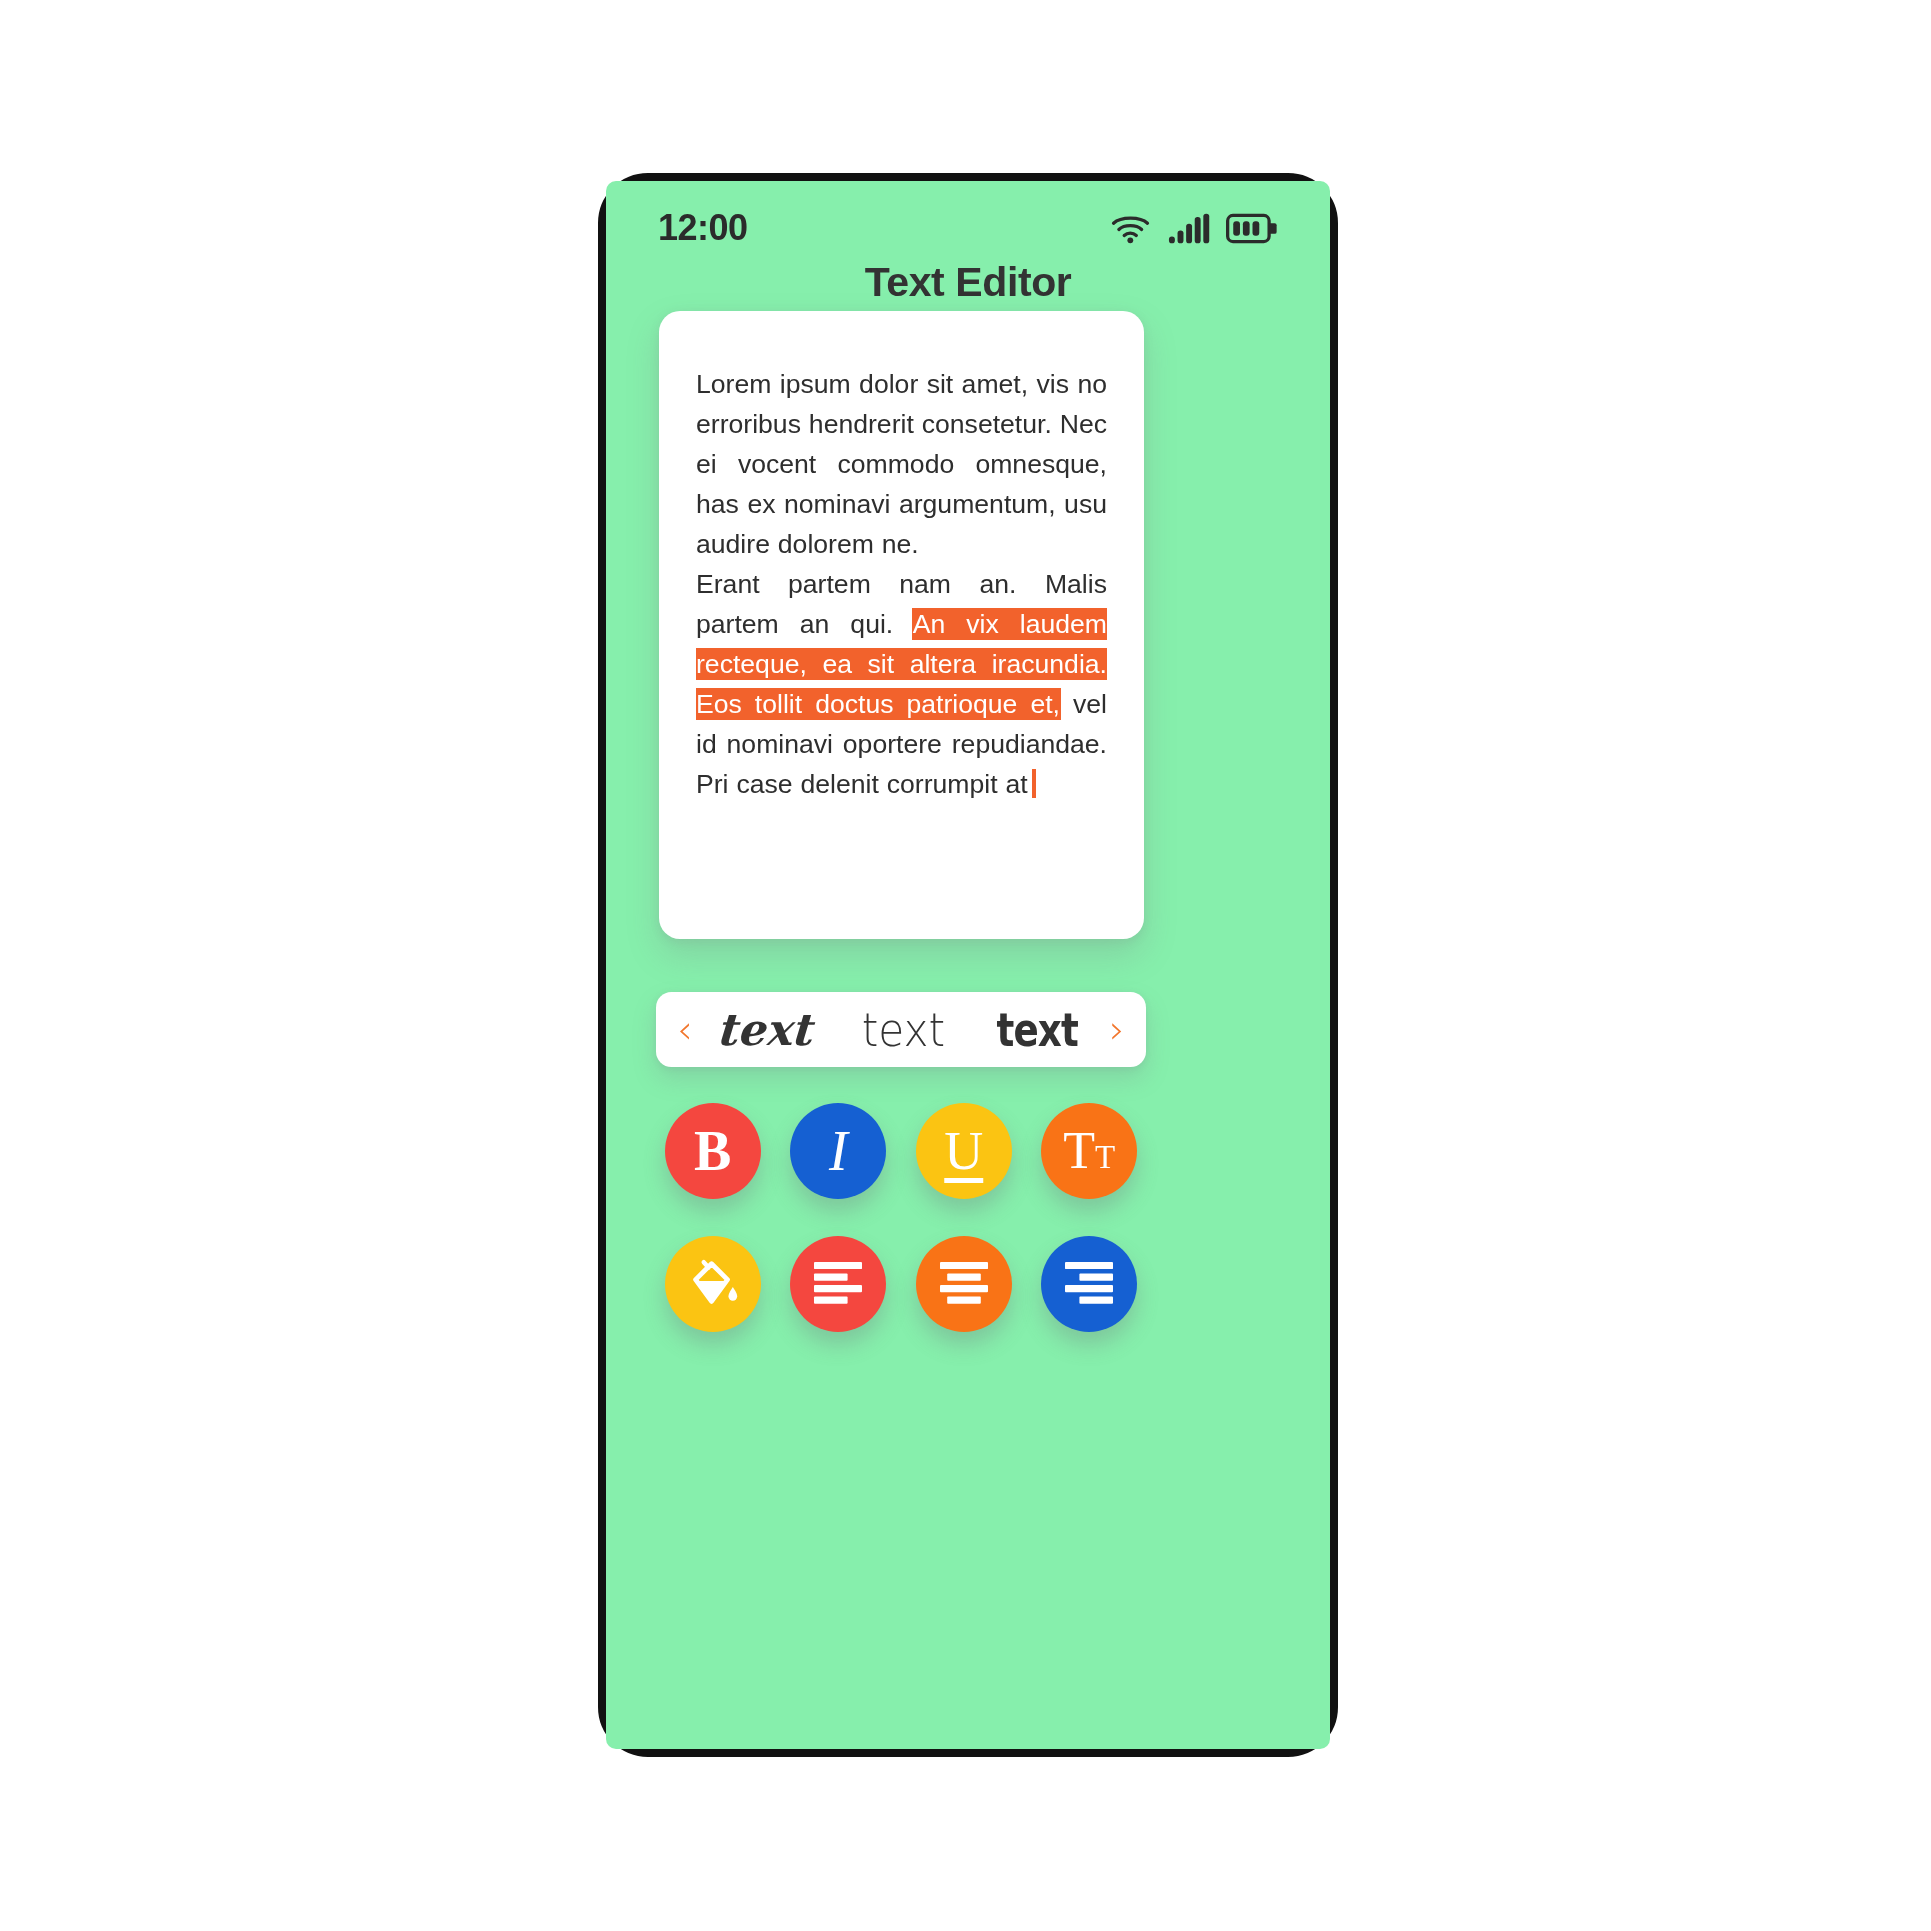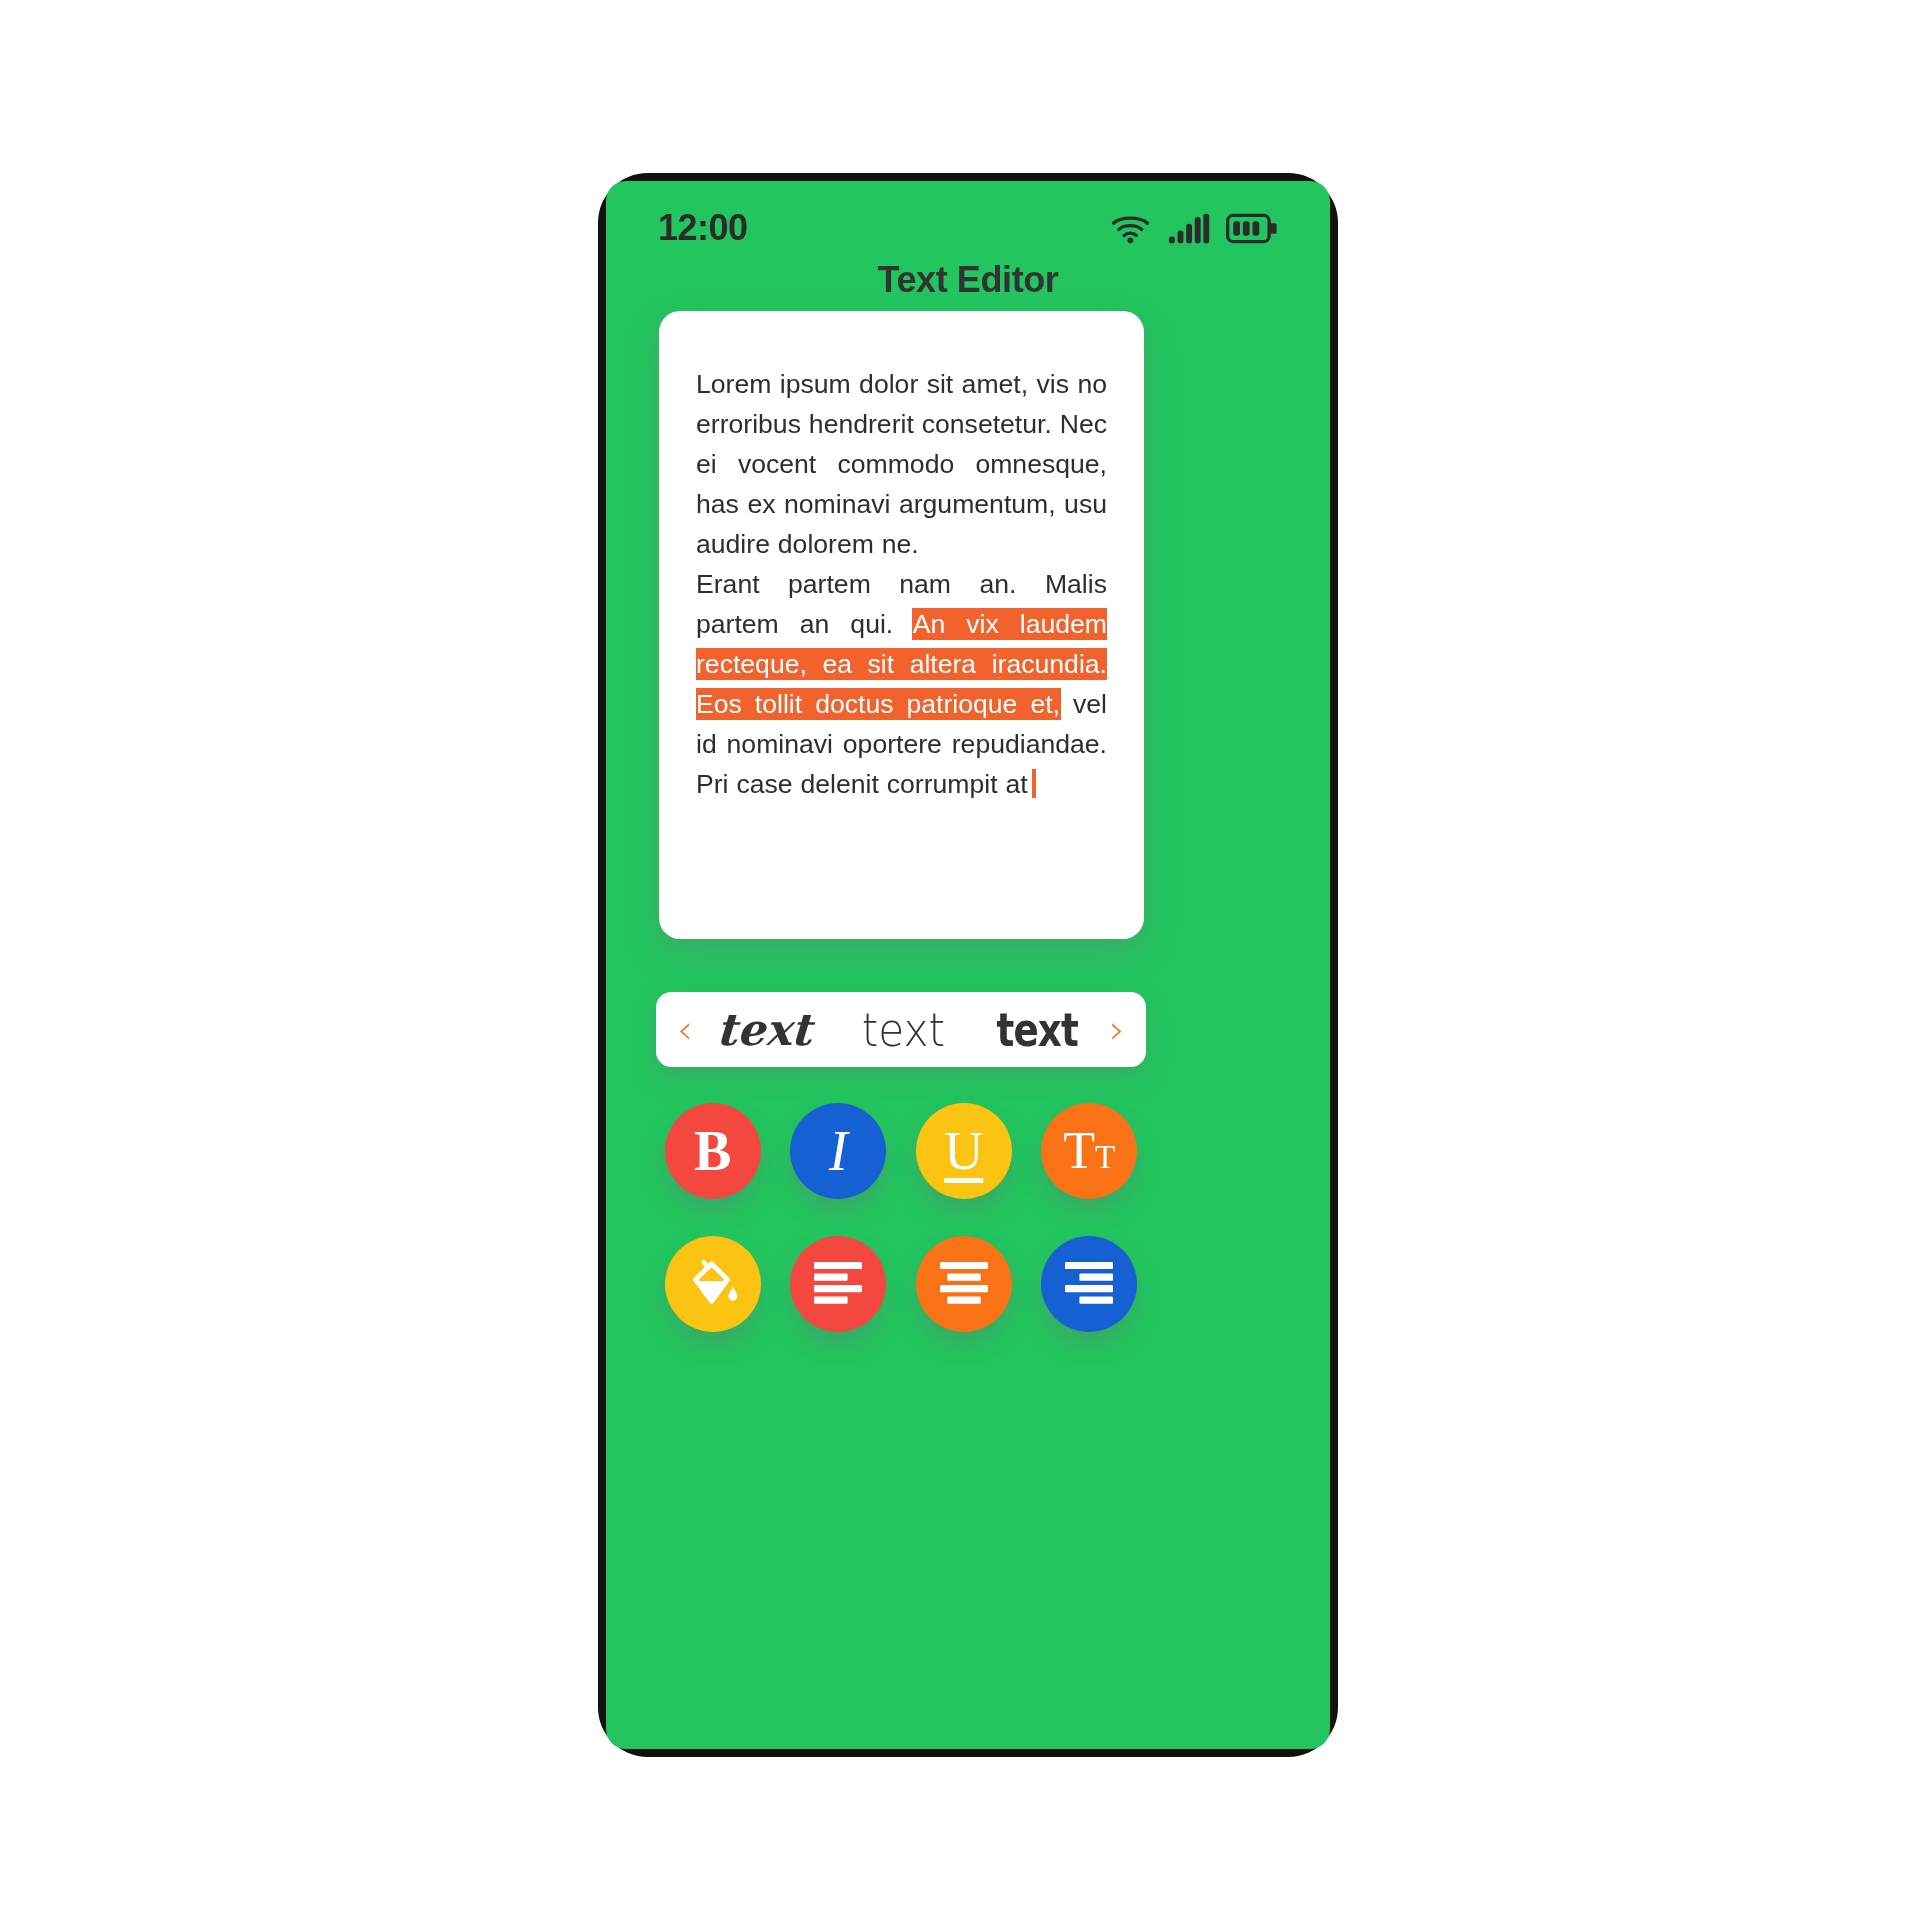--- a/index.html
+++ b/index.html
@@ -30,22 +30,22 @@
     border-radius: 50px;
     background: #ffffff;
   }
 
   .phone-screen {
     position: absolute;
     left: 0;
     top: 0;
     right: 0;
     bottom: 0;
-    border-radius: 20px;
-    background: #22c55e;
+    border-radius: 10px;
+    background: #86efac;
     overflow: hidden;
   }
 
   
   .status-bar {
     position: absolute;
     left: 0;
     top: 19.3px;
     width: 100%;
     height: 56px;
@@ -71,21 +71,21 @@
   .status-icons svg { display: block; }
 
   
   .screen-title {
     position: absolute;
     left: 0;
     top: 78px;
     width: 100%;
     text-align: center;
     font-family: "Liberation Sans", sans-serif;
-    font-size: 36px;
+    font-size: 41px;
     font-weight: bold;
     color: #333333;
     letter-spacing: -0.4px;
   }
 
   
   .editor-card {
     position: absolute;
     left: 53px;
     top: 130px;

